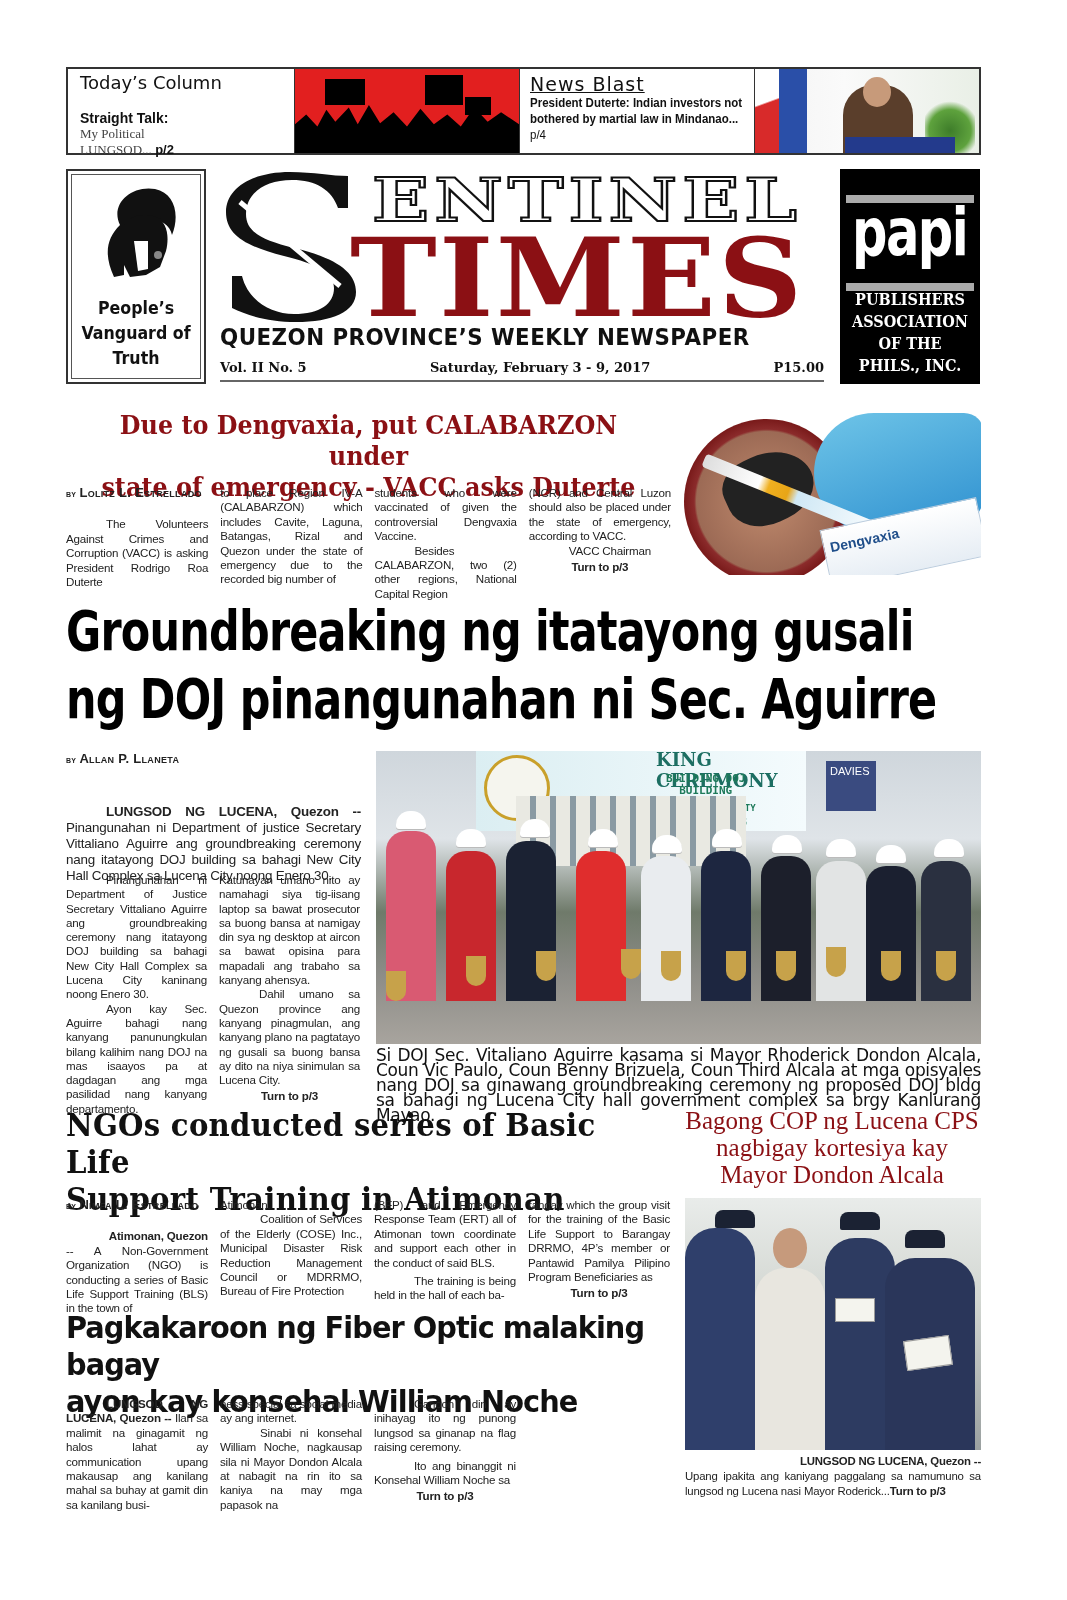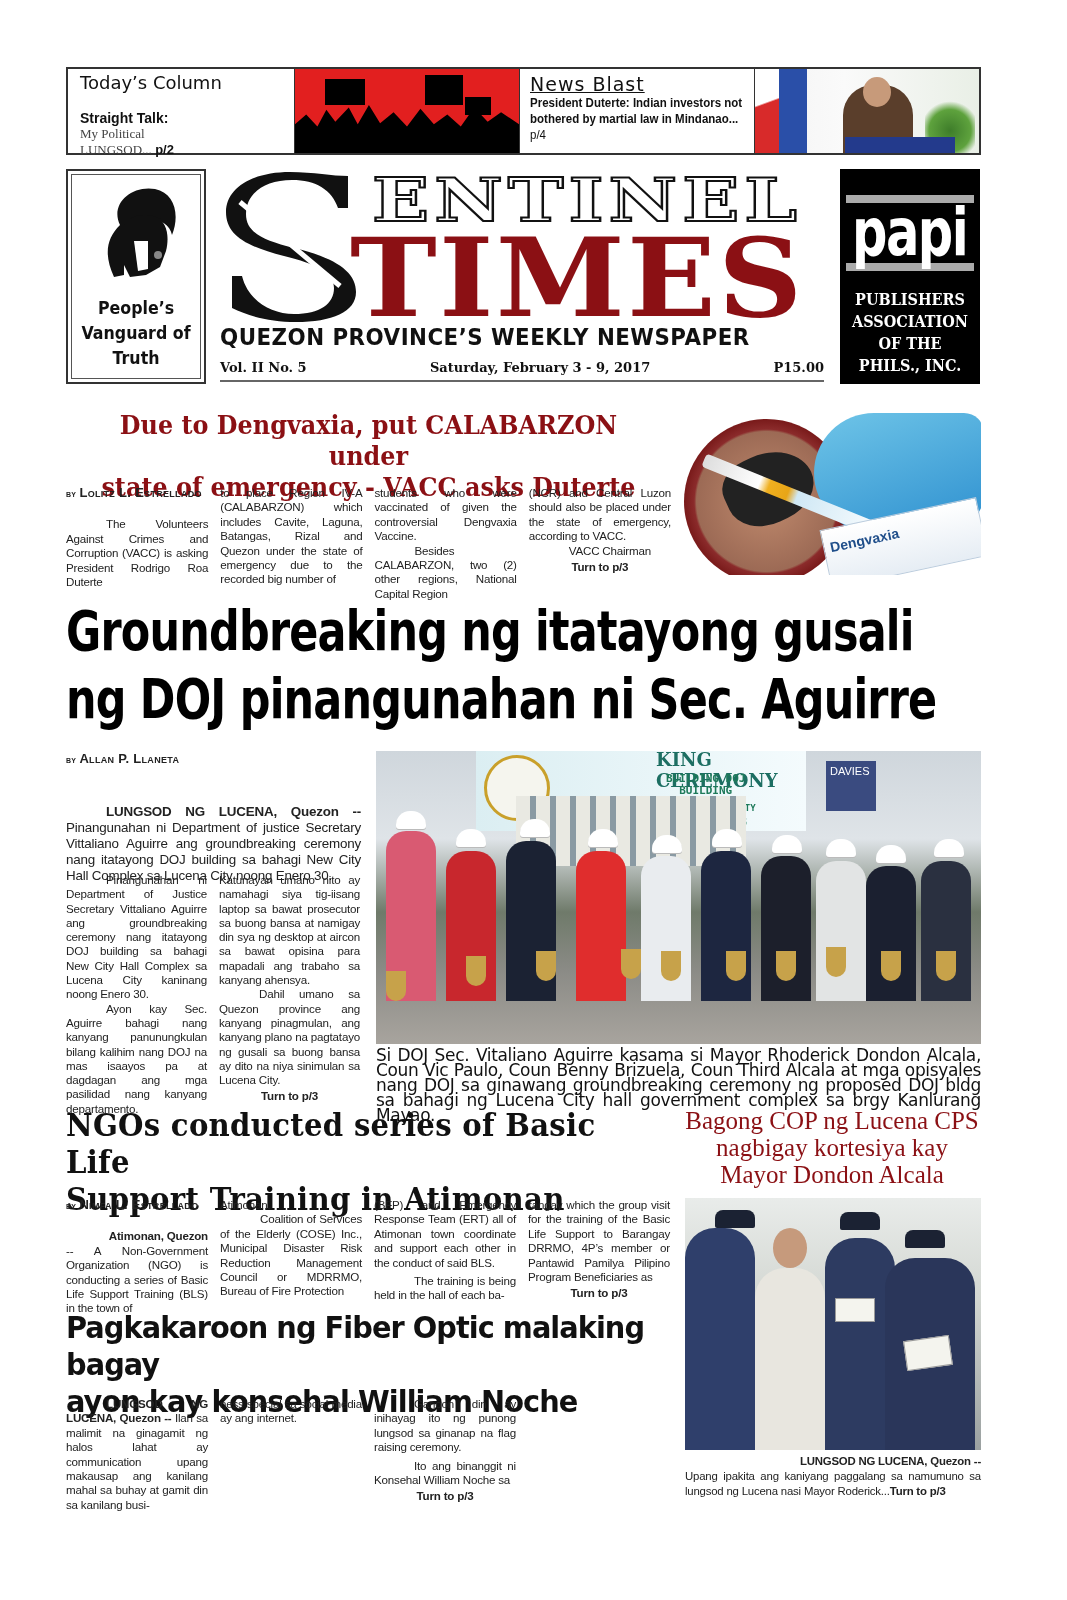--- a/index.html
+++ b/index.html
@@ -32,21 +32,21 @@
   .vanguard { left: 66px; top: 169px; width: 140px; height: 215px; border: 2px solid #333; box-shadow: inset 0 0 0 3px #fff, inset 0 0 0 4px #555; }
   .helmet { position: absolute; left: 32px; top: 14px; width: 78px; height: 96px; }
   .vanguard .txt { position: absolute; left: 0; right: 0; top: 124px; text-align: center; font-family: "DejaVu Sans", sans-serif; font-weight: bold; font-size: 18px; line-height: 25px; transform: scaleX(0.88); }
   .masthead { left: 220px; top: 168px; width: 610px; height: 215px; }
   .big-S { position: absolute; left: 0; top: 0; width: 140px; height: 155px; }
   .sentinel { position: absolute; left: 152px; top: 2px; font-family: "DejaVu Serif", serif; font-weight: bold; font-size: 60px; line-height: 60px; letter-spacing: 4px; color: #fff; -webkit-text-stroke: 2px #111; transform: scaleX(1.25); transform-origin: left; }
   .times { position: absolute; left: 130px; top: 60px; font-family: "DejaVu Serif", serif; font-weight: bold; font-size: 108px; line-height: 100px; color: #8b1014; transform: scaleX(1.08); transform-origin: left; letter-spacing: 2px; }
   .tagline { position: absolute; left: 0; top: 156px; width: 606px; font-family: "DejaVu Sans", sans-serif; font-size: 23px; font-weight: bold; letter-spacing: 0.5px; transform: scaleX(0.93); transform-origin: left; white-space: nowrap; }
   .issue-row { position: absolute; left: 0; top: 192px; width: 604px; display: flex; justify-content: space-between; font-family: "DejaVu Serif", serif; font-weight: bold; font-size: 13px; border-bottom: 2px solid #666; padding-bottom: 5px; }
   .papi { left: 840px; top: 169px; width: 140px; height: 215px; background: #000; }
-  .papi .logo { position: absolute; left: 6px; top: 26px; width: 128px; height: 76px; background: #aaa; }
+  .papi .logo { position: absolute; left: 6px; top: 26px; width: 128px; height: 96px; background: #aaa; }
   .papi .logo .inner { position: absolute; left: 0; top: 8px; right: 0; bottom: 8px; background: #000; }
   .papi .logo span { position: absolute; left: 6px; top: -2px; font-family: "DejaVu Sans", sans-serif; font-weight: bold; font-size: 66px; color: #fff; letter-spacing: -2px; transform: scaleX(0.75); transform-origin: left; line-height: 80px; }
   .papi .txt { position: absolute; left: 0; right: 0; top: 120px; text-align: center; color: #fff; font-family: "DejaVu Serif", serif; font-weight: bold; font-size: 16px; line-height: 22px; transform: scaleX(0.9); }
 
   
   .h-dengue { left: 66px; top: 410px; width: 605px; text-align: center; font-family: "DejaVu Serif", serif; font-weight: bold; color: #8b1014; font-size: 26px; line-height: 31px; transform: scaleX(0.92); }
   .cols { display: flex; gap: 12px; }
   .col { font-family: "Liberation Sans", sans-serif; font-size: 11.6px; line-height: 14.4px; text-align: justify; color: #222; letter-spacing: -0.2px; }
   .byline { font-size: 10px; font-weight: bold; letter-spacing: 0.3px; font-variant: small-caps; }
   .byline b { font-size: 13px; }
@@ -321,19 +321,20 @@
 <div class="abs h-fiber">
   <div>Pagkakaroon ng Fiber Optic malaking bagay</div>
   <div>ayon kay konsehal  William Noche</div>
 </div>
 <div class="abs cols fiber-cols">
   <div class="col">
     <span style="padding-left:40px"></span><b>LUNGSOD NG LUCENA, Quezon --</b> <span>Ilan sa malimit na ginagamit ng halos lahat ay communication upang makausap ang kanilang mahal sa buhay at gamit din sa kanilang busi-</span>
   </div>
   <div class="col">
     <span style="display:block">ness special sa social media ay ang internet.</span>
+    <span class="indent">Sinabi ni konsehal William Noche, nagkausap sila ni Mayor Dondon Alcala at nabagit na rin ito sa kaniya na may mga papasok na</span>
   </div>
   <div class="col">
     <span class="indent">Ganoon din ay inihayag ito ng punong lungsod sa ginanap na flag raising ceremony.</span>
     <span class="indent" style="margin-top:4px">Ito ang binanggit ni Konsehal William Noche sa</span>
     <span class="turn">Turn to p/3</span>
   </div>
 </div>
 
 </body></html>

